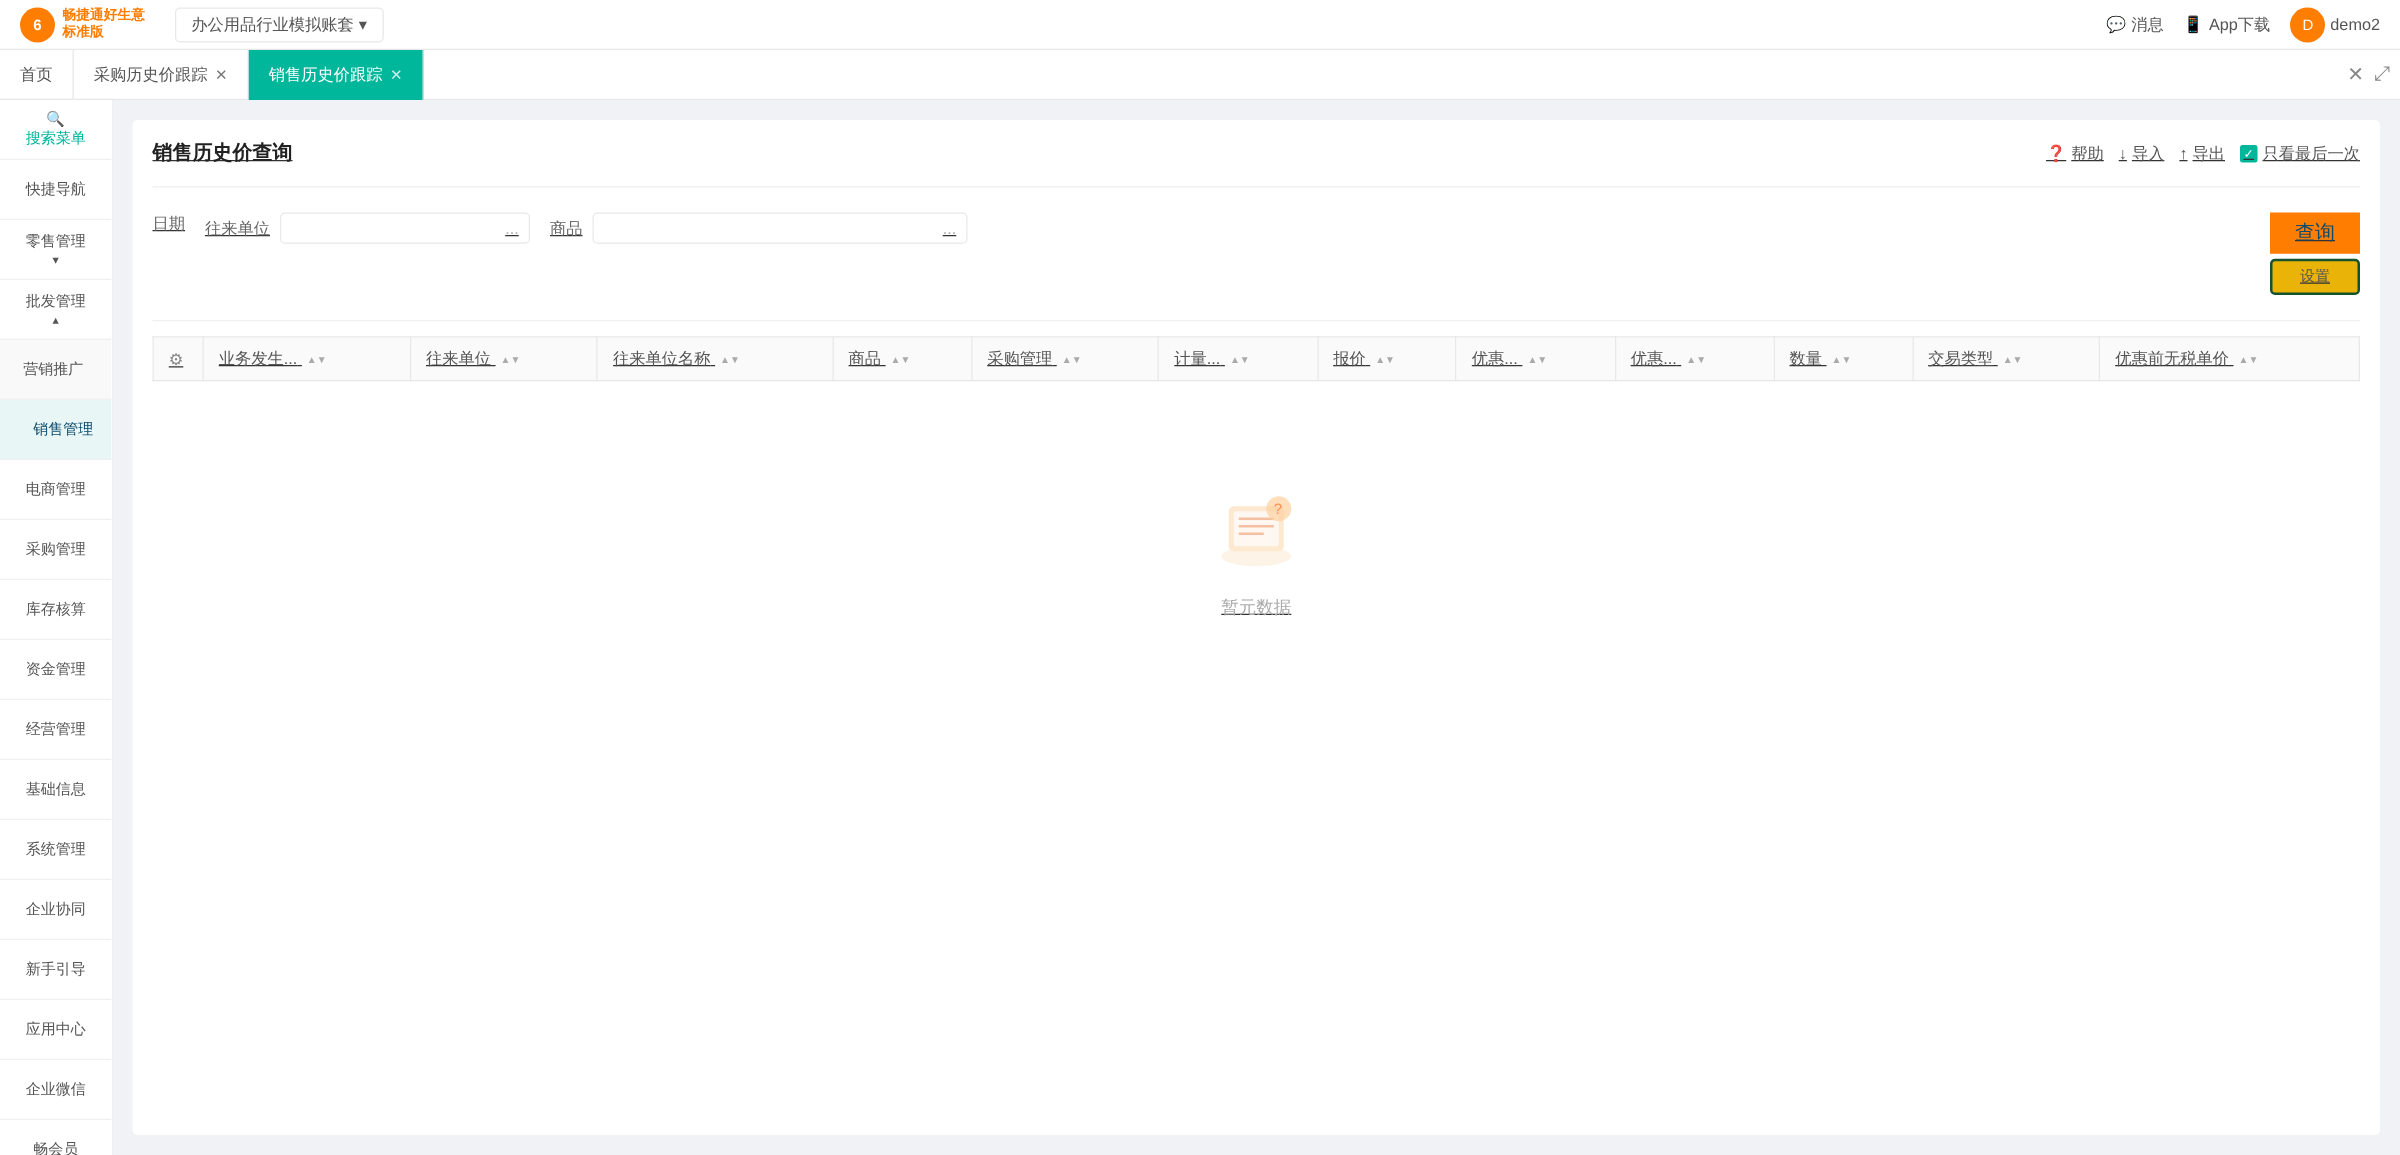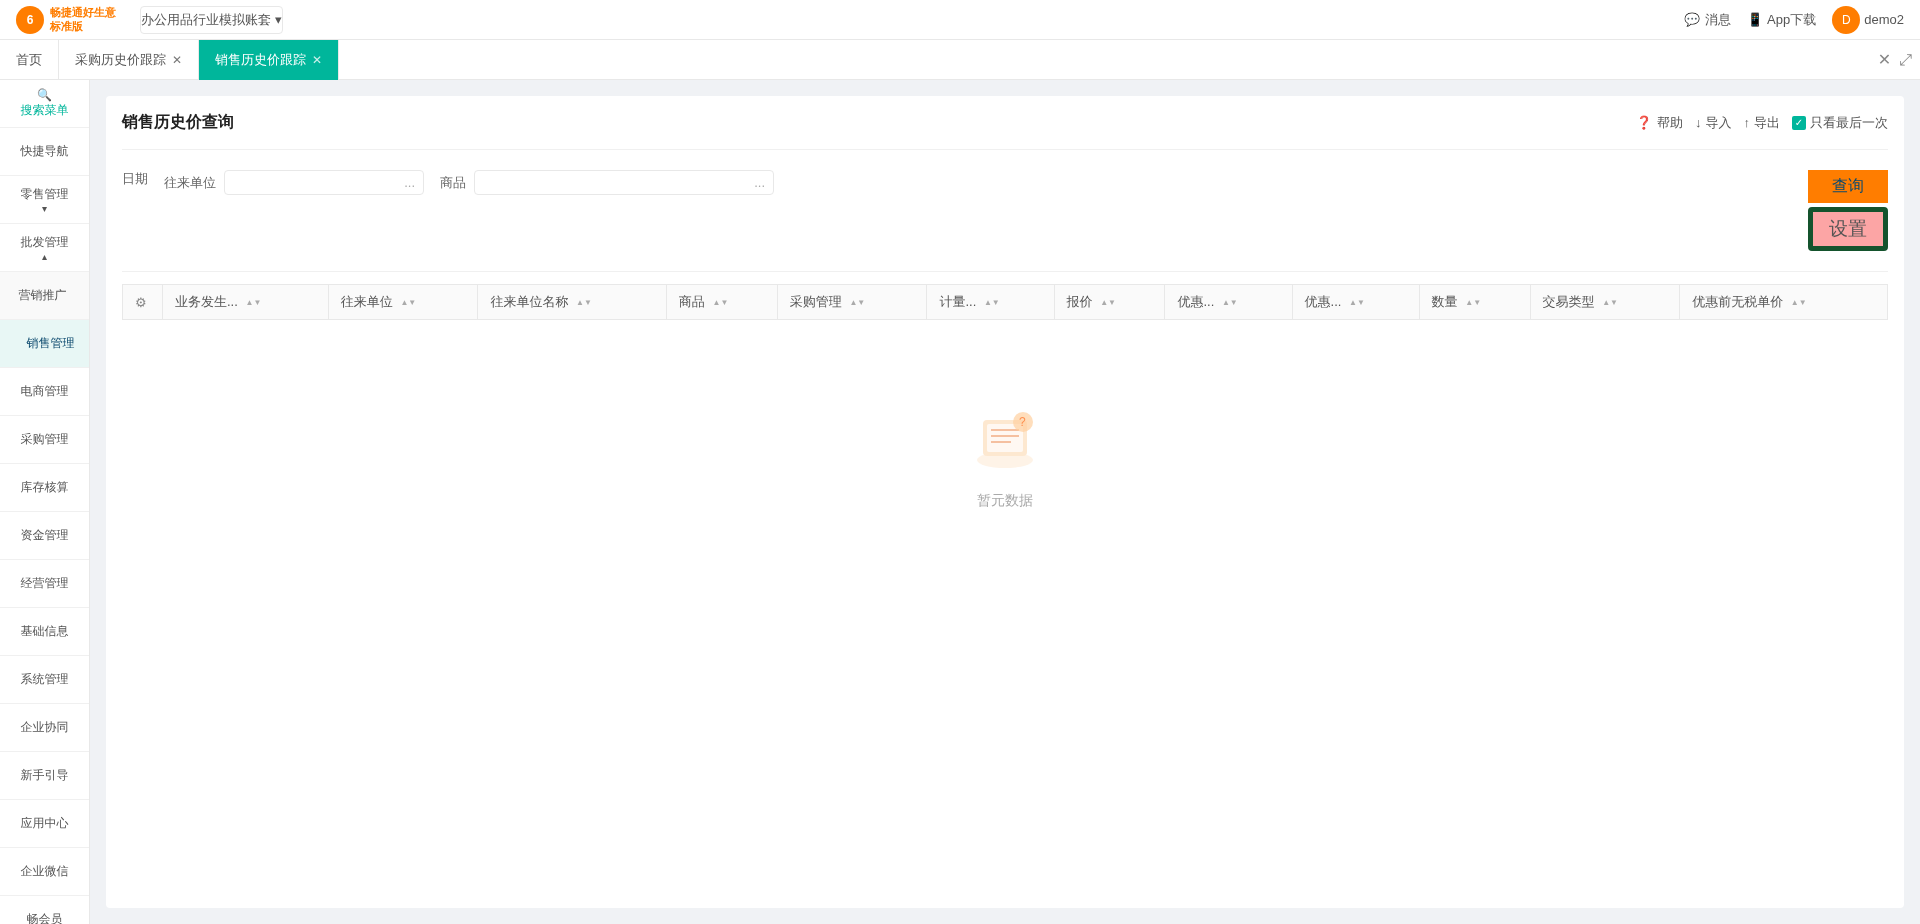--- a/index.html
+++ b/index.html
@@ -41,21 +41,21 @@
     .logo-text {
       font-size: 11px;
       color: #ff7d00;
       line-height: 1.2;
       font-weight: bold;
     }
     .company-selector {
       display: flex;
       align-items: center;
       gap: 4px;
-      padding: 4px 0;
+      padding: 4px 12px;
       border: 1px solid #e8e8e8;
       border-radius: 4px;
       cursor: pointer;
       font-size: 13px;
       color: #555;
       margin-left: 16px;
     }
     .top-header-right {
       display: flex;
       align-items: center;
@@ -160,20 +160,21 @@
       background: #f9f9f9;
     }
 
     
     .content-area {
       flex: 1;
       display: flex;
       flex-direction: column;
       overflow: hidden;
       background: #f0f2f5;
+      text-decoration: underline;
     }
 
     
     .page-content {
       flex: 1;
       overflow: auto;
       padding: 16px;
     }
 
     .page-card {
@@ -291,27 +292,27 @@
     .btn-query {
       background: #ff7d00;
       color: #0c4a6e;
       border: none;
       border-radius: 0;
       padding: 6px 20px;
       cursor: pointer;
       font-size: 16px;
     }
     .btn-settings {
-      background: #fca5a5;
-      color: #555;
-      border: 5px solid #14532d;
+      background: #eab308;
+      color: #555;
+      border: 2px solid #14532d;
       border-radius: 4px;
       padding: 4px 16px;
       cursor: pointer;
-      font-size: 19px;
+      font-size: 12px;
       text-align: center;
     }
 
     
     .data-table {
       width: 100%;
       border-collapse: collapse;
       font-size: 13px;
     }
     .data-table th {

